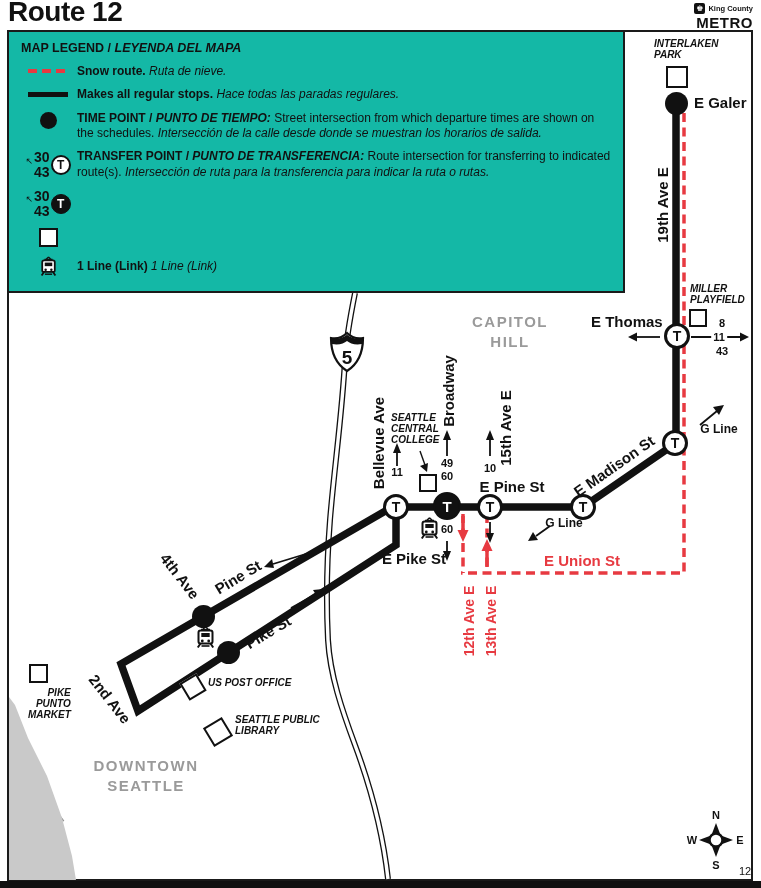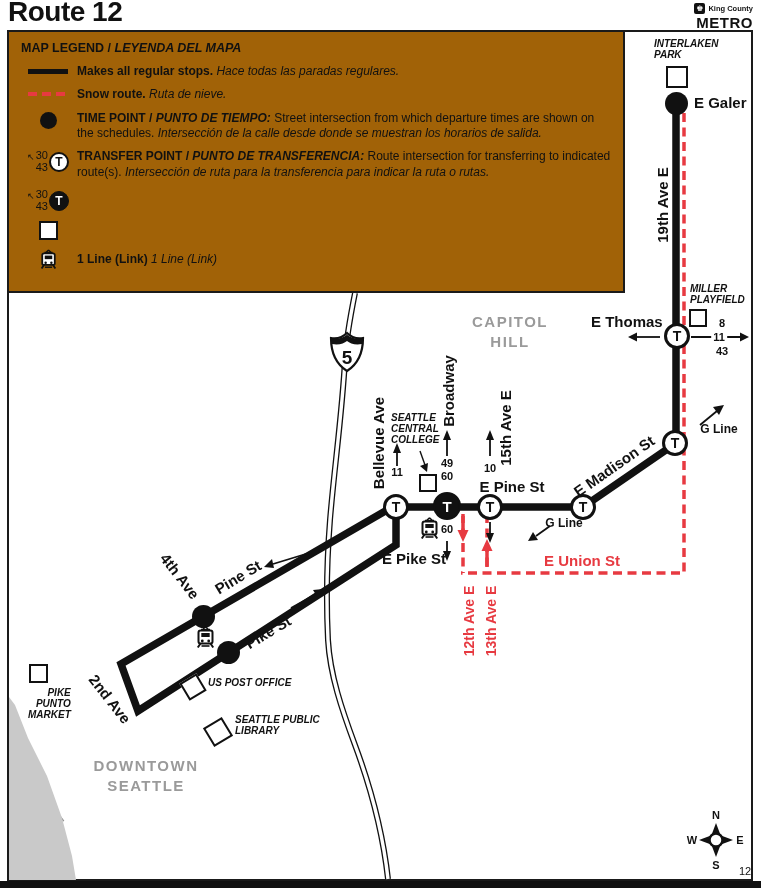--- a/index.html
+++ b/index.html
@@ -13,38 +13,38 @@
   .kc-icon{width:11px;height:11px;background:#111;border-radius:2px;color:#fff;
            font-size:8px;line-height:11px;text-align:center;}
   .kc-small{font-size:7.5px;font-weight:bold;}
   .kc-metro{font-size:15px;font-weight:bold;letter-spacing:.5px;margin-top:1px;}
   
   .map-frame{left:7px;top:30px;width:746px;height:851px;border:2px solid #1a1a1a;
              box-sizing:border-box;background:transparent;}
   .bottom-bar{left:0;top:881px;width:761px;height:7px;background:#111;}
   
   .legend{left:7px;top:30px;width:618px;height:263px;border:2px solid #1a1a1a;
-          box-sizing:border-box;background:#a16207;z-index:30;padding:9px 10px 0 10px;}
+          box-sizing:border-box;background:#14b8a6;z-index:30;padding:9px 10px 0 10px;}
   .lg-title{font-size:12.5px;font-weight:bold;margin:0 0 9px 2px;}
   .lg-title i{font-style:italic;}
   .lg-row{display:flex;align-items:flex-start;margin-bottom:8px;}
   .lg-sym{width:58px;flex:0 0 58px;display:flex;align-items:center;justify-content:center;
           padding-top:1px;}
   .lg-txt{font-size:12px;line-height:1.28;width:535px;}
   .lg-b{font-weight:bold;}
   .lg-bi{font-weight:bold;font-style:italic;}
   .lg-i{font-style:italic;}
   .sym-line{width:40px;height:5px;background:#111;margin-top:4px;}
   .sym-dash{width:40px;height:3.5px;margin-top:4px;
             background:repeating-linear-gradient(90deg,#e73a41 0 9px,transparent 9px 14px);}
   .sym-dot{width:17px;height:17px;border-radius:50%;background:#111;}
   .sym-square{width:15px;height:15px;border:2.5px solid #111;background:#fff;}
   .lg-xgrp{display:flex;align-items:center;gap:1px;}
   .lg-arrow{font-size:9px;line-height:1;margin-top:-8px;}
-  .lg-nums{font-size:11px;font-weight:normal;line-height:1.05;text-align:center;}
+  .lg-nums{font-size:14px;font-weight:bold;line-height:1.05;text-align:center;}
   .t-open{width:16px;height:16px;border-radius:50%;border:2.5px solid #111;background:#fff;
           display:flex;align-items:center;justify-content:center;
           font-size:12px;font-weight:bold;color:#111;}
   .t-fill{width:18px;height:18px;border-radius:50%;border:1.5px solid #111;background:#111;
           display:flex;align-items:center;justify-content:center;
           font-size:12px;font-weight:bold;color:#fff;}
   
   .tp{width:23px;height:23px;border-radius:50%;background:#111;z-index:12;}
   .xfer{width:20px;height:20px;border-radius:50%;background:#fff;border:3px solid #111;
         display:flex;align-items:center;justify-content:center;font-size:14px;font-weight:bold;
@@ -280,30 +280,30 @@
 </div>
 <div class="abs pgnum" style="left:739px;top:865px;">12</div>
 
 <div class="abs legend">
   <div class="lg-title">
     <span>MAP LEGEND / </span><i>LEYENDA DEL MAPA</i>
   </div>
 
   <div class="lg-row">
     <div class="lg-sym">
+        <div class="sym-dash"></div>
+      </div>
+    <div class="lg-txt"><span class="lg-b">Snow route.</span> <span class="lg-i">Ruta de nieve.</span></div>
+  </div>
+
+  <div class="lg-row">
+    <div class="lg-sym">
         <div class="sym-line"></div>
       </div>
     <div class="lg-txt"><span class="lg-b">Makes all regular stops.</span> <span class="lg-i">Hace todas las paradas regulares.</span></div>
-  </div>
-
-  <div class="lg-row">
-    <div class="lg-sym">
-        <div class="sym-dash"></div>
-      </div>
-    <div class="lg-txt"><span class="lg-b">Snow route.</span> <span class="lg-i">Ruta de nieve.</span></div>
   </div>
 
   <div class="lg-row">
     <div class="lg-sym">
         <div class="sym-dot"></div>
       </div>
     <div class="lg-txt"><span class="lg-b">TIME POINT / </span><span class="lg-bi">PUNTO DE TIEMPO:</span><span> Street intersection from which departure times are shown on the schedules. </span><span class="lg-i">Intersección de la calle desde donde se muestran los horarios de salida.</span></div>
   </div>
 
   <div class="lg-row">

